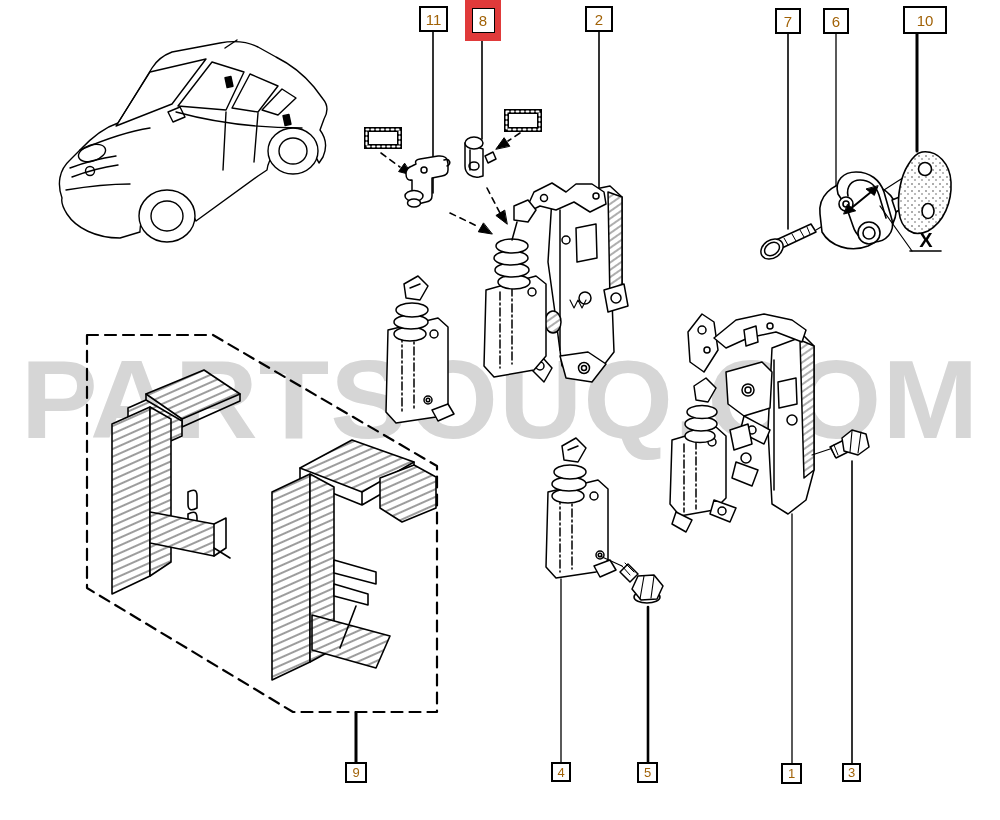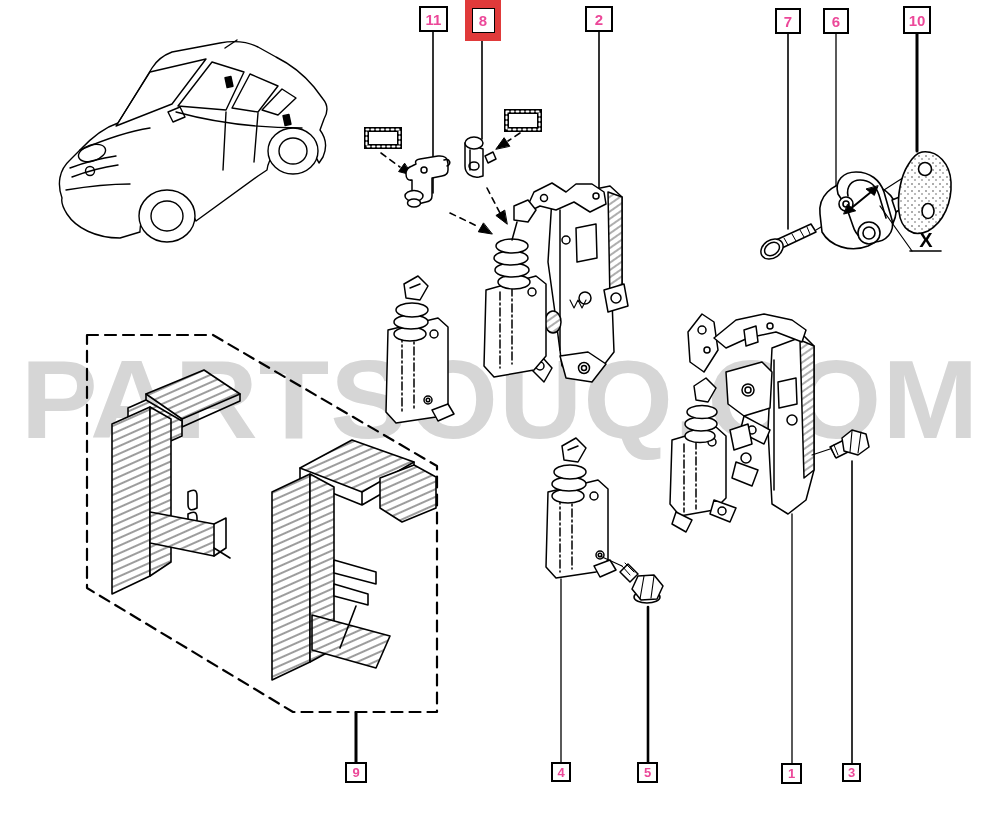--- a/index.html
+++ b/index.html
@@ -4,21 +4,21 @@
 <style>
   html,body{margin:0;padding:0;background:#fff;}
   .stage{position:relative;width:1000px;height:820px;background:#fff;overflow:hidden;
          font-family:"Liberation Sans",sans-serif;}
   .watermark{position:absolute;top:344px;left:0;width:1000px;text-align:center;
              font-size:112px;font-weight:bold;color:#d6d6d6;letter-spacing:1px;
              line-height:1;white-space:nowrap;transform:scaleX(1.03);user-select:none;}
   svg.art{position:absolute;left:0;top:0;}
   .callout{position:absolute;background:#fff;border:2px solid #000;box-sizing:border-box;
            display:flex;align-items:center;justify-content:center;
-           font-weight:bold;font-size:15px;color:#ec4899;cursor:pointer;}
+           font-weight:normal;font-size:15px;color:#a16207;cursor:pointer;}
   .callout.small{font-size:13px;}
   .hl-wrap{position:absolute;background:#e03a3a;display:flex;align-items:center;
            justify-content:center;cursor:pointer;}
   .hl-wrap .callout{position:relative;border-width:1.5px;}
 </style>
 </head>
 <body>
 
 <div class="stage">
 
@@ -309,21 +309,21 @@
   </div>
 
   <div class="callout" style="left:775px;top:8px;width:26px;height:26px;">
     <span>7</span>
   </div>
 
   <div class="callout" style="left:823px;top:8px;width:26px;height:26px;">
     <span>6</span>
   </div>
 
-  <div class="callout" style="left:903px;top:6px;width:28px;height:28px;">
+  <div class="callout" style="left:903px;top:6px;width:44px;height:28px;">
     <span>10</span>
   </div>
 
   <div class="callout small" style="left:345px;top:762px;width:22px;height:21px;">
     <span>9</span>
   </div>
 
   <div class="callout small" style="left:551px;top:762px;width:20px;height:20px;">
     <span>4</span>
   </div>

